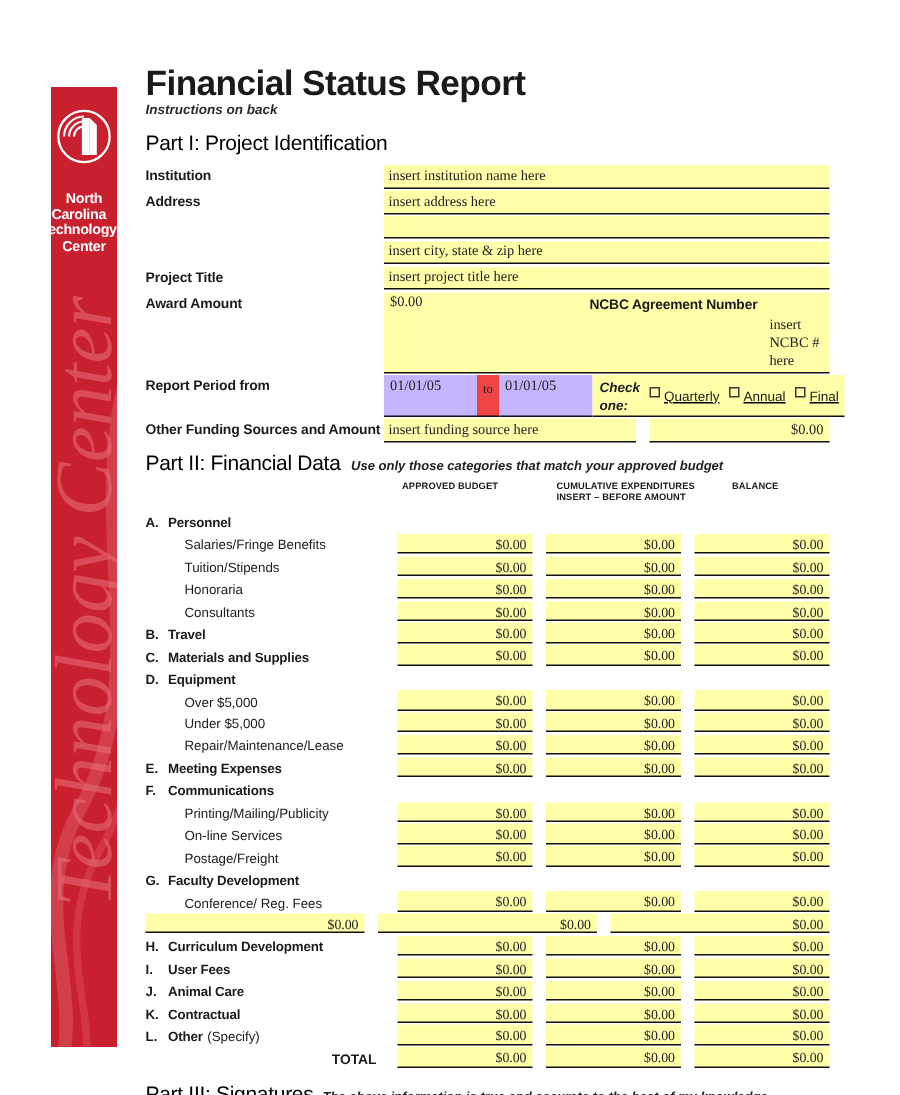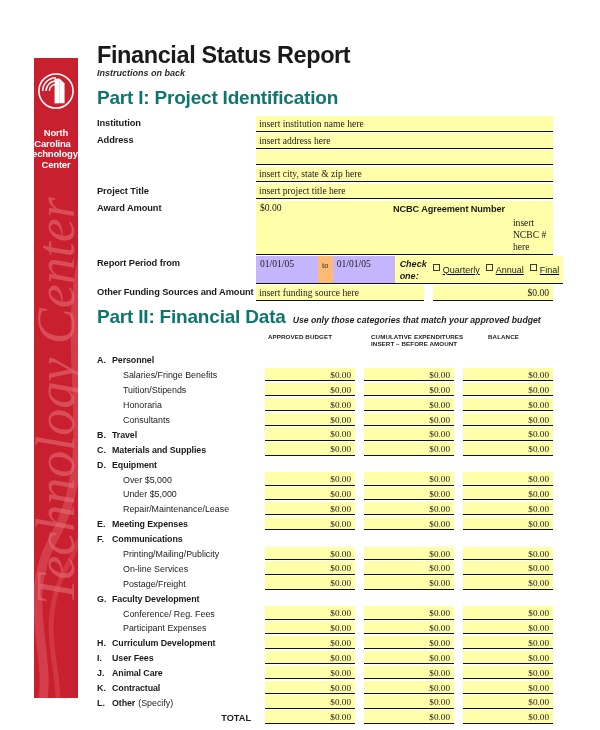--- a/index.html
+++ b/index.html
@@ -81,23 +81,23 @@
   .doc-subtitle {
     font-size: 9px;
     font-style: italic;
     font-weight: bold;
     color: #2b2b2b;
     margin-top: -1px;
     margin-bottom: 9px;
   }
 
   .part-heading {
-    font-size: 19px;
-    font-weight: bold;
-    color: #0f766e;
+    font-size: 14px;
+    font-weight: normal;
+    color: #000000;
     letter-spacing: -0.2px;
   }
   .part-note {
     font-size: 8.7px;
     font-style: italic;
     font-weight: bold;
     color: #222222;
   }
   .part2-row { display: flex; align-items: baseline; gap: 7px; margin-top: 5px; }
   .part3-row { display: flex; align-items: baseline; gap: 6px; }
@@ -168,21 +168,21 @@
     width: 62px; flex: none;
     background: #c4b5fd;
     border-bottom: 1.3px solid #111111;
     font-family: "Liberation Serif", serif;
     font-size: 9.6px; color: #222;
     padding: 1.5px 2px 1px 4px;
     line-height: 12px;
   }
   .period-to {
     flex: none;
-    background: #fdba74;
+    background: #ef4444;
     border-bottom: 1.3px solid #111111;
     font-family: "Liberation Serif", serif;
     font-size: 8.5px; color: #222;
     padding: 3px 4px 1px 4px;
     line-height: 12px;
   }
   .period-check {
     flex: 1;
     background: #ffffaa;
     border-bottom: 1.3px solid #111111;
@@ -592,23 +592,20 @@
           <div class="b-name sub">
             <span class="b-title">Conference/ Reg. Fees</span>
           </div>
           <div class="b-cells">
             <div class="b-cell">$0.00</div>
             <div class="b-cell">$0.00</div>
             <div class="b-cell">$0.00</div>
           </div>
         </div>
         <div class="b-row">
-          <div class="b-name sub">
-            <span class="b-title">Participant Expenses</span>
-          </div>
           <div class="b-cells">
             <div class="b-cell">$0.00</div>
             <div class="b-cell">$0.00</div>
             <div class="b-cell">$0.00</div>
           </div>
         </div>
         <div class="b-row">
           <div class="b-name bold">
             <span class="b-letter">H.</span>
             <span class="b-title">Curriculum Development</span>

